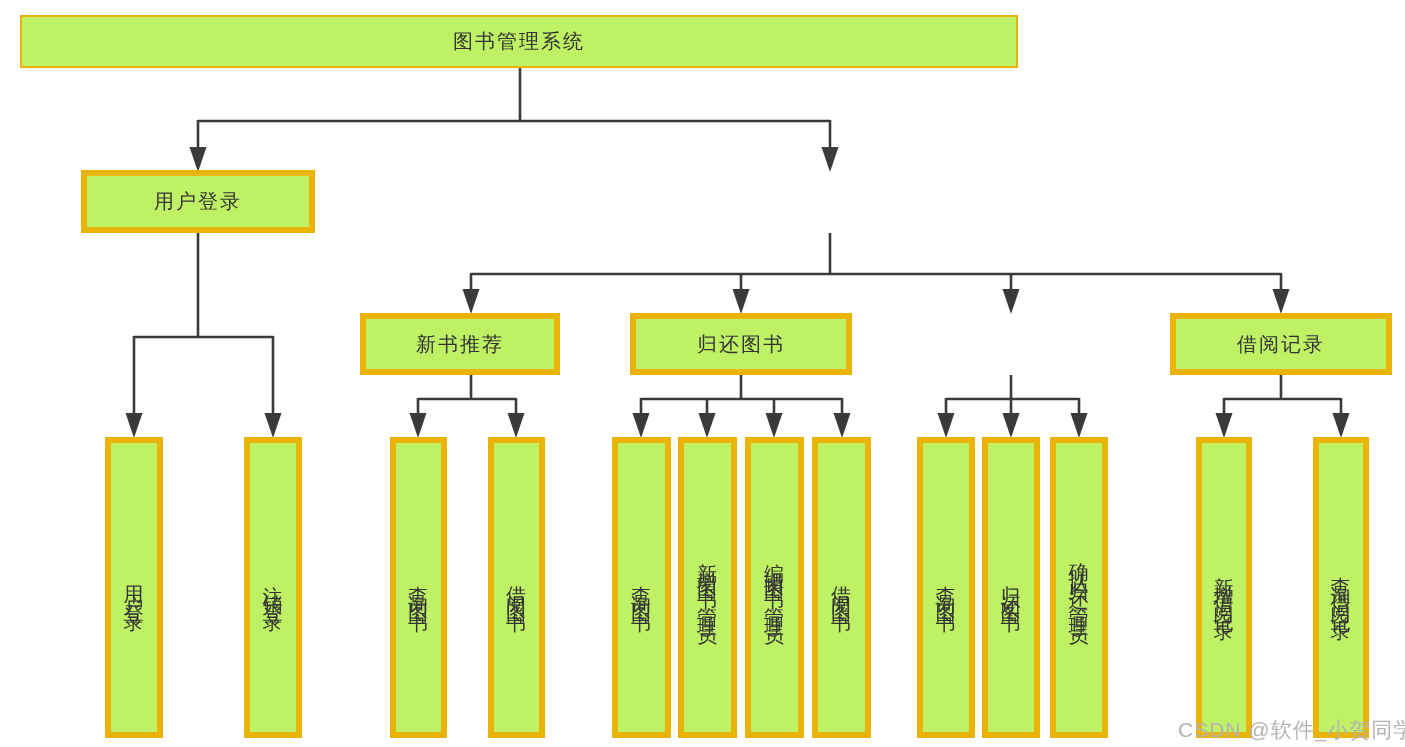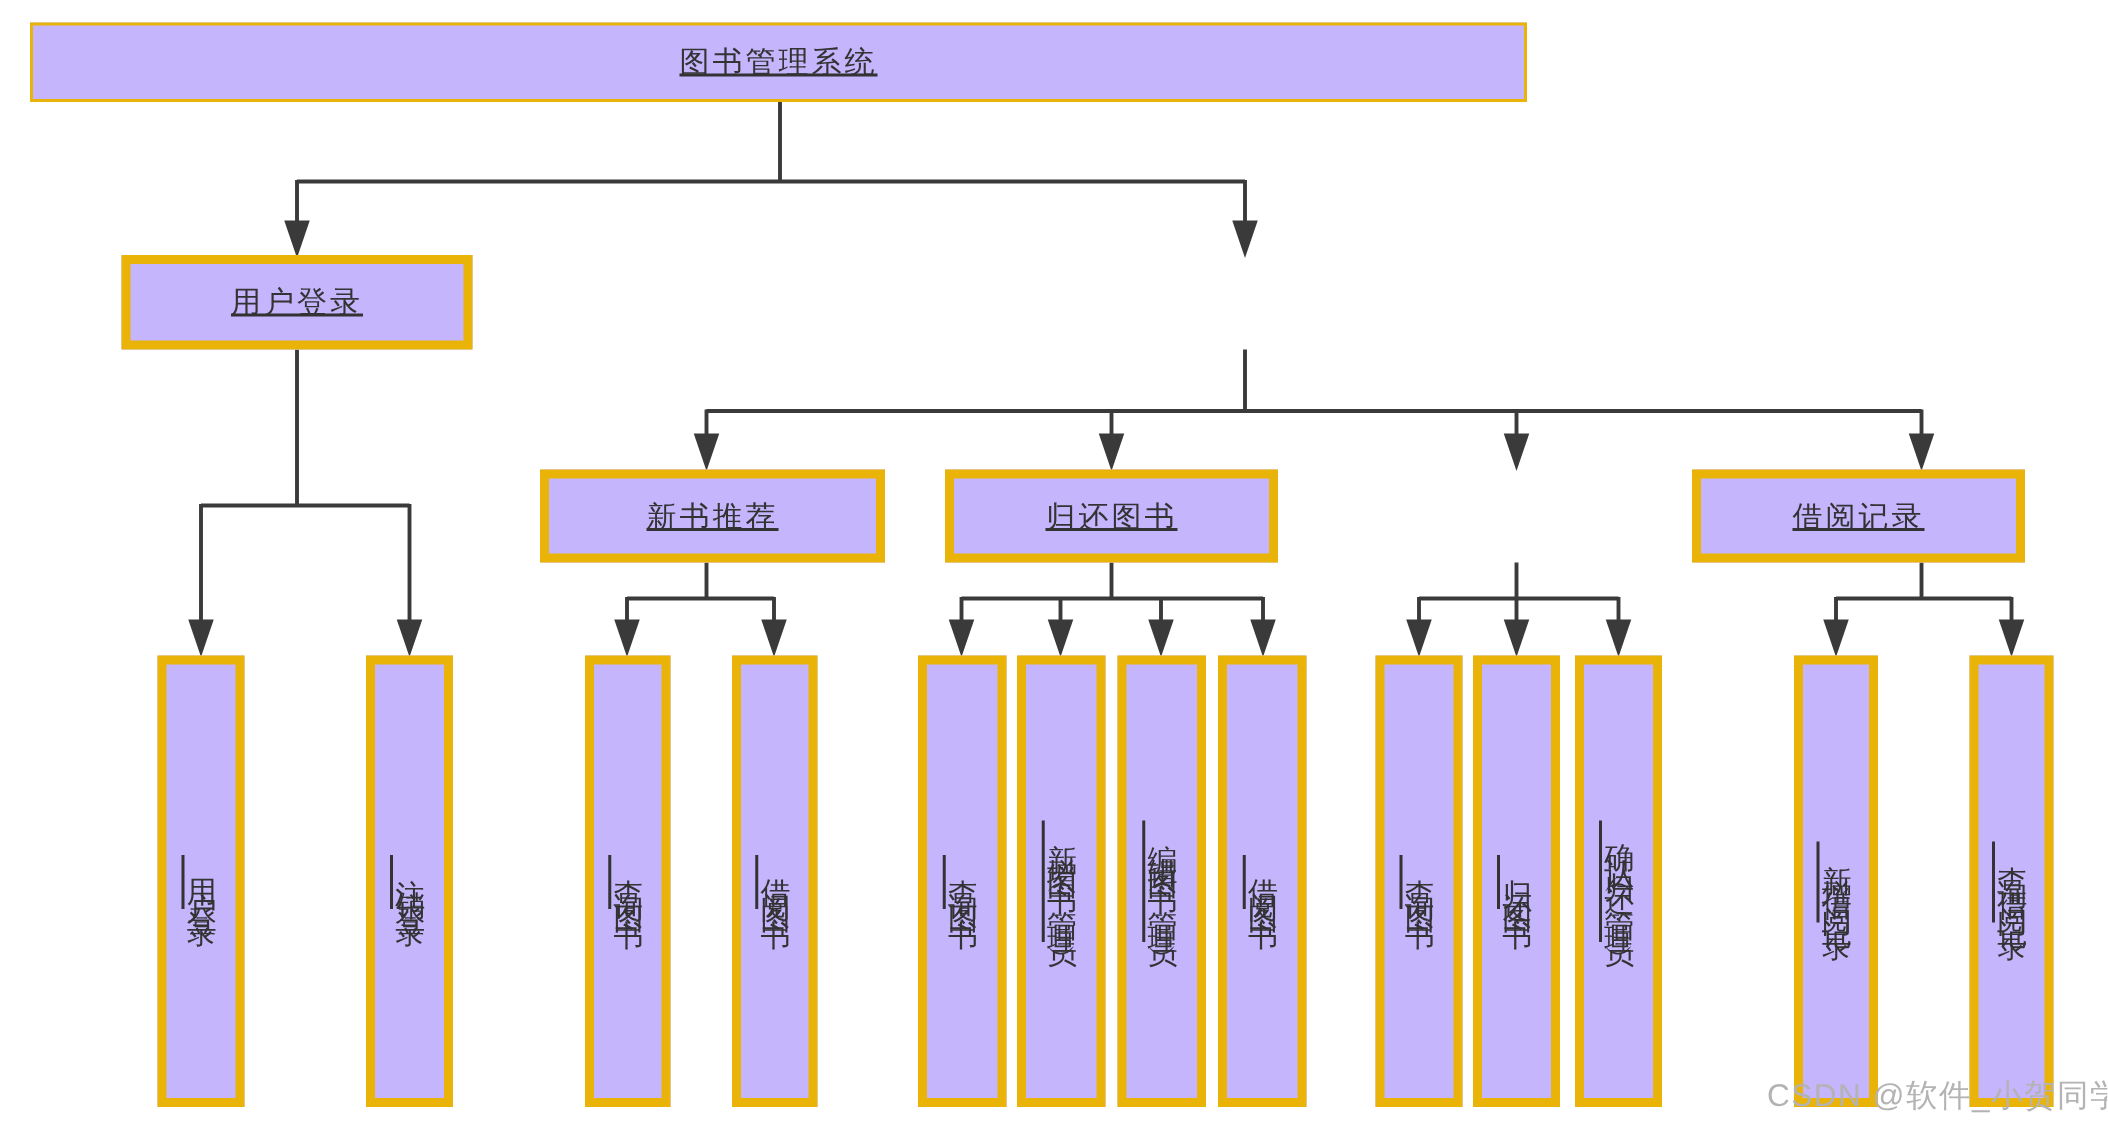--- a/index.html
+++ b/index.html
@@ -7,28 +7,27 @@
     position: relative;
     width: 1405px;
     height: 747px;
     background: #ffffff;
     font-family: "Liberation Sans", "DejaVu Sans", sans-serif;
     overflow: hidden;
   }
   #wires { position: absolute; left: 0; top: 0; }
   .box {
     position: absolute;
-    background: #c4b5fd;
+    background: #bef264;
     border: 6px solid #eab308;
     box-sizing: border-box;
     display: flex;
     align-items: center;
     justify-content: center;
     color: #333333;
-    text-decoration: underline;
   }
   .root-box { border-width: 2px; }
   .hlabel {
     font-size: 20px;
     letter-spacing: 2px;
     color: #333333;
     white-space: nowrap;
   }
   .vlabel {
     writing-mode: vertical-rl;
@@ -133,27 +132,27 @@
   </svg>
 
   <div class="box root-box" style="left:20px; top:15px; width:998px; height:53px;">
     <span class="hlabel">图书管理系统</span>
   </div>
 
   <div class="box" style="left:81px; top:170px; width:234px; height:63px;">
     <span class="hlabel">用户登录</span>
   </div>
 
-  <div class="box" style="left:360px; top:313px; width:230px; height:62px;">
+  <div class="box" style="left:360px; top:313px; width:200px; height:62px;">
     <span class="hlabel">新书推荐</span>
   </div>
   <div class="box" style="left:630px; top:313px; width:222px; height:62px;">
     <span class="hlabel">归还图书</span>
   </div>
-  <div class="box" style="left:1128px; top:313px; width:222px; height:62px;">
+  <div class="box" style="left:1170px; top:313px; width:222px; height:62px;">
     <span class="hlabel">借阅记录</span>
   </div>
 
   <div class="box" style="left:105px; top:437px; width:58px; height:301px;">
     <span class="vlabel">用户登录</span>
   </div>
   <div class="box" style="left:244px; top:437px; width:58px; height:301px;">
     <span class="vlabel">注销登录</span>
   </div>
 

